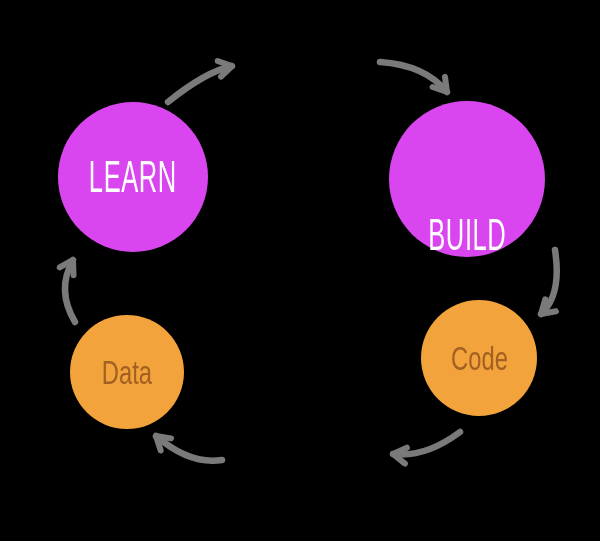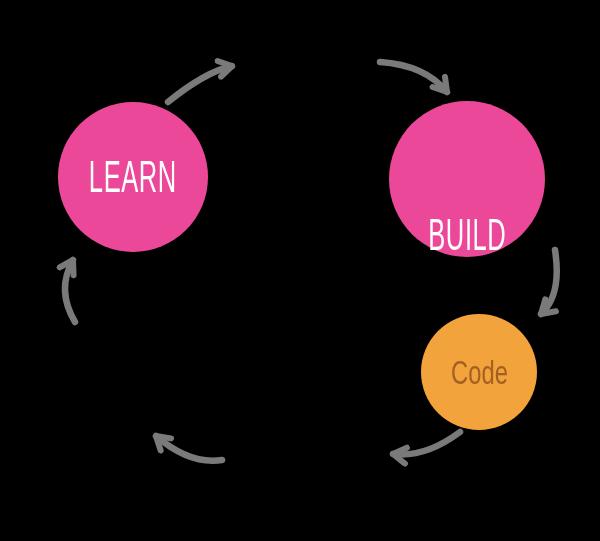--- a/index.html
+++ b/index.html
@@ -27,21 +27,21 @@
     stroke-width: 6.5;
     stroke-linecap: round;
   }
   .circle {
     position: absolute;
     border-radius: 50%;
     display: flex;
     align-items: center;
     justify-content: center;
   }
-  .stage { background: #ec4899; }
+  .stage { background: #d946ef; }
   .artifact { background: #F2A33C; }
   .lbl {
     display: inline-block;
     white-space: nowrap;
     transform-origin: center center;
     line-height: 1;
   }
   .stage .lbl {
     color: #FFFFFF;
     font-size: 44px;
@@ -49,21 +49,21 @@
     transform: scaleX(0.58);
   }
   .artifact .lbl {
     color: #A26122;
     font-size: 33px;
     transform: scaleX(0.72);
   }
   #c-learn   { left: 58px;  top: 102px; width: 150px; height: 150px; }
   #c-ideas   { left: 242px; top: 21px;  width: 114px; height: 114px; }
   #c-build   { left: 389px; top: 101px; width: 156px; height: 156px; align-items: flex-end; }
-  #c-code    { left: 421px; top: 314px; width: 116px; height: 116px; }
+  #c-code    { left: 421px; top: 300px; width: 116px; height: 116px; }
   #c-measure { left: 223px; top: 346px; width: 156px; height: 156px; }
   #c-measure .lbl { font-size: 40px; }
   #c-data    { left: 70px;  top: 315px; width: 114px; height: 114px; }
 </style>
 </head>
 <body>
 
 <div class="canvas">
 
   <svg class="arrows" width="600" height="541" viewBox="0 0 600 541">
@@ -87,14 +87,17 @@
 
   <div class="circle stage" id="c-build">
     <span class="lbl">BUILD</span>
   </div>
 
   <div class="circle artifact" id="c-code">
     <span class="lbl">Code</span>
   </div>
 
 
+  <div class="circle artifact" id="c-data">
+    <span class="lbl">Data</span>
+  </div>
 
 </div>
 
 </body></html>

